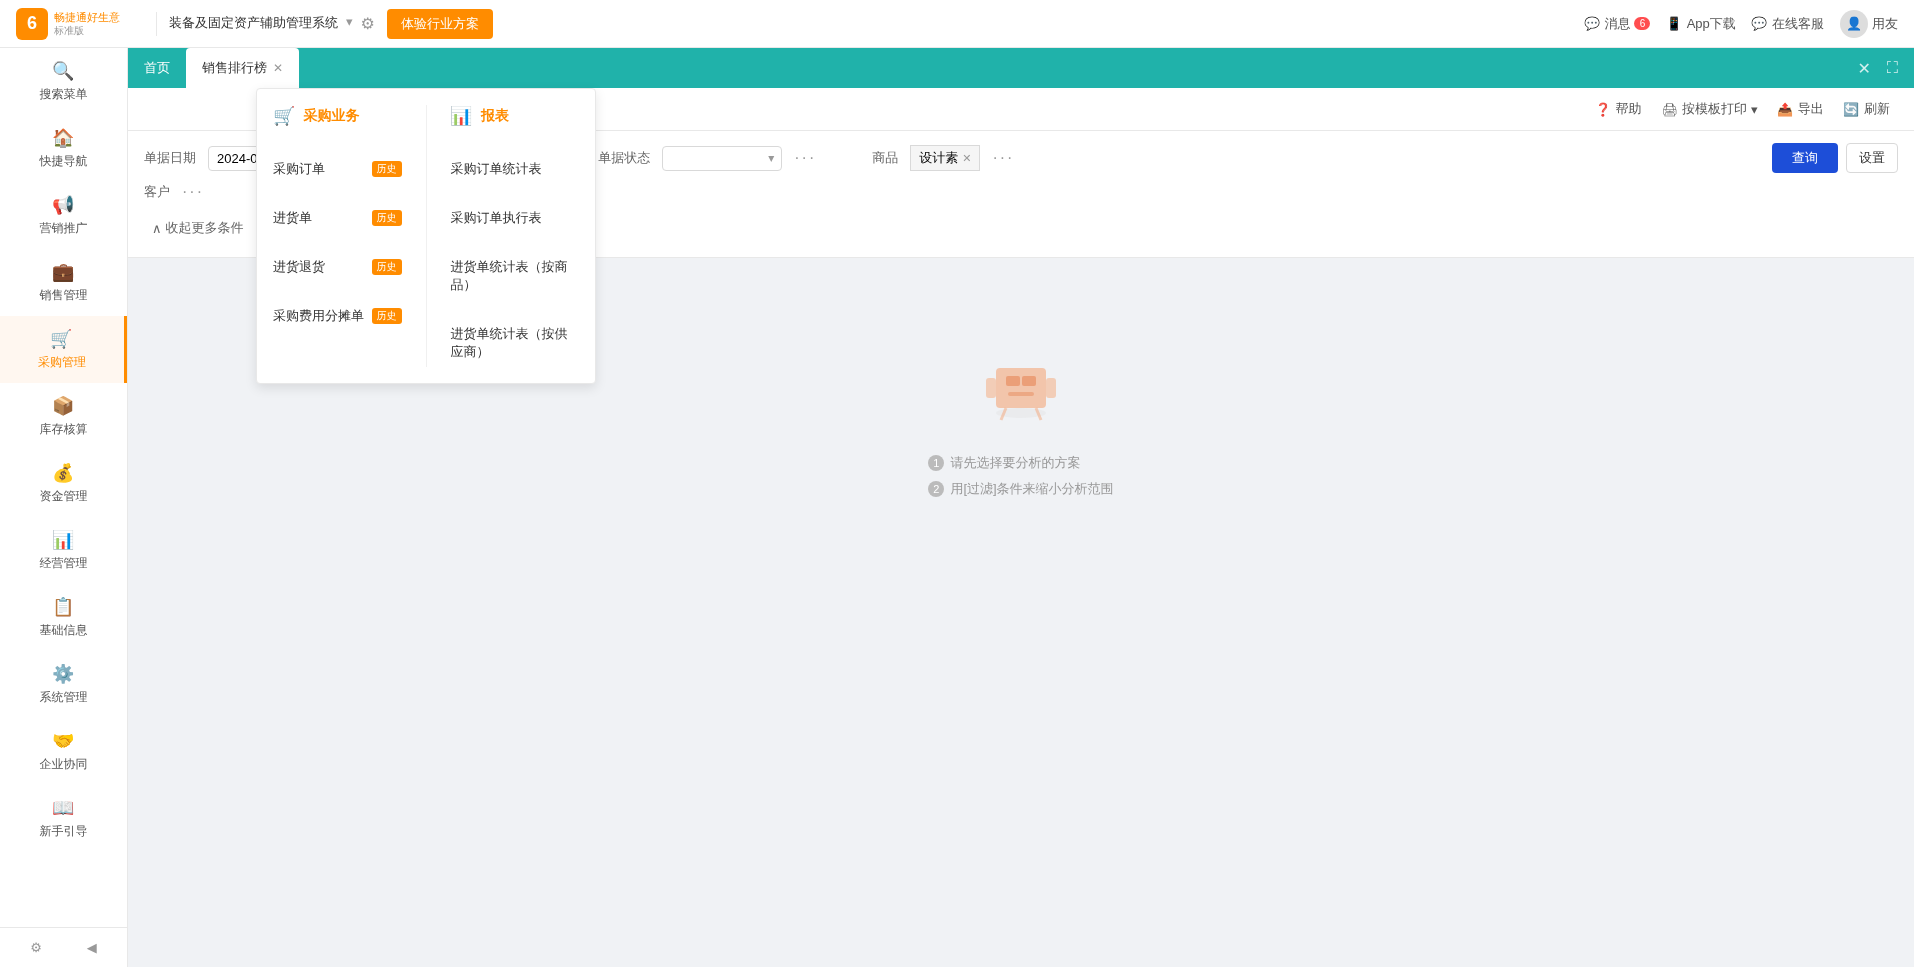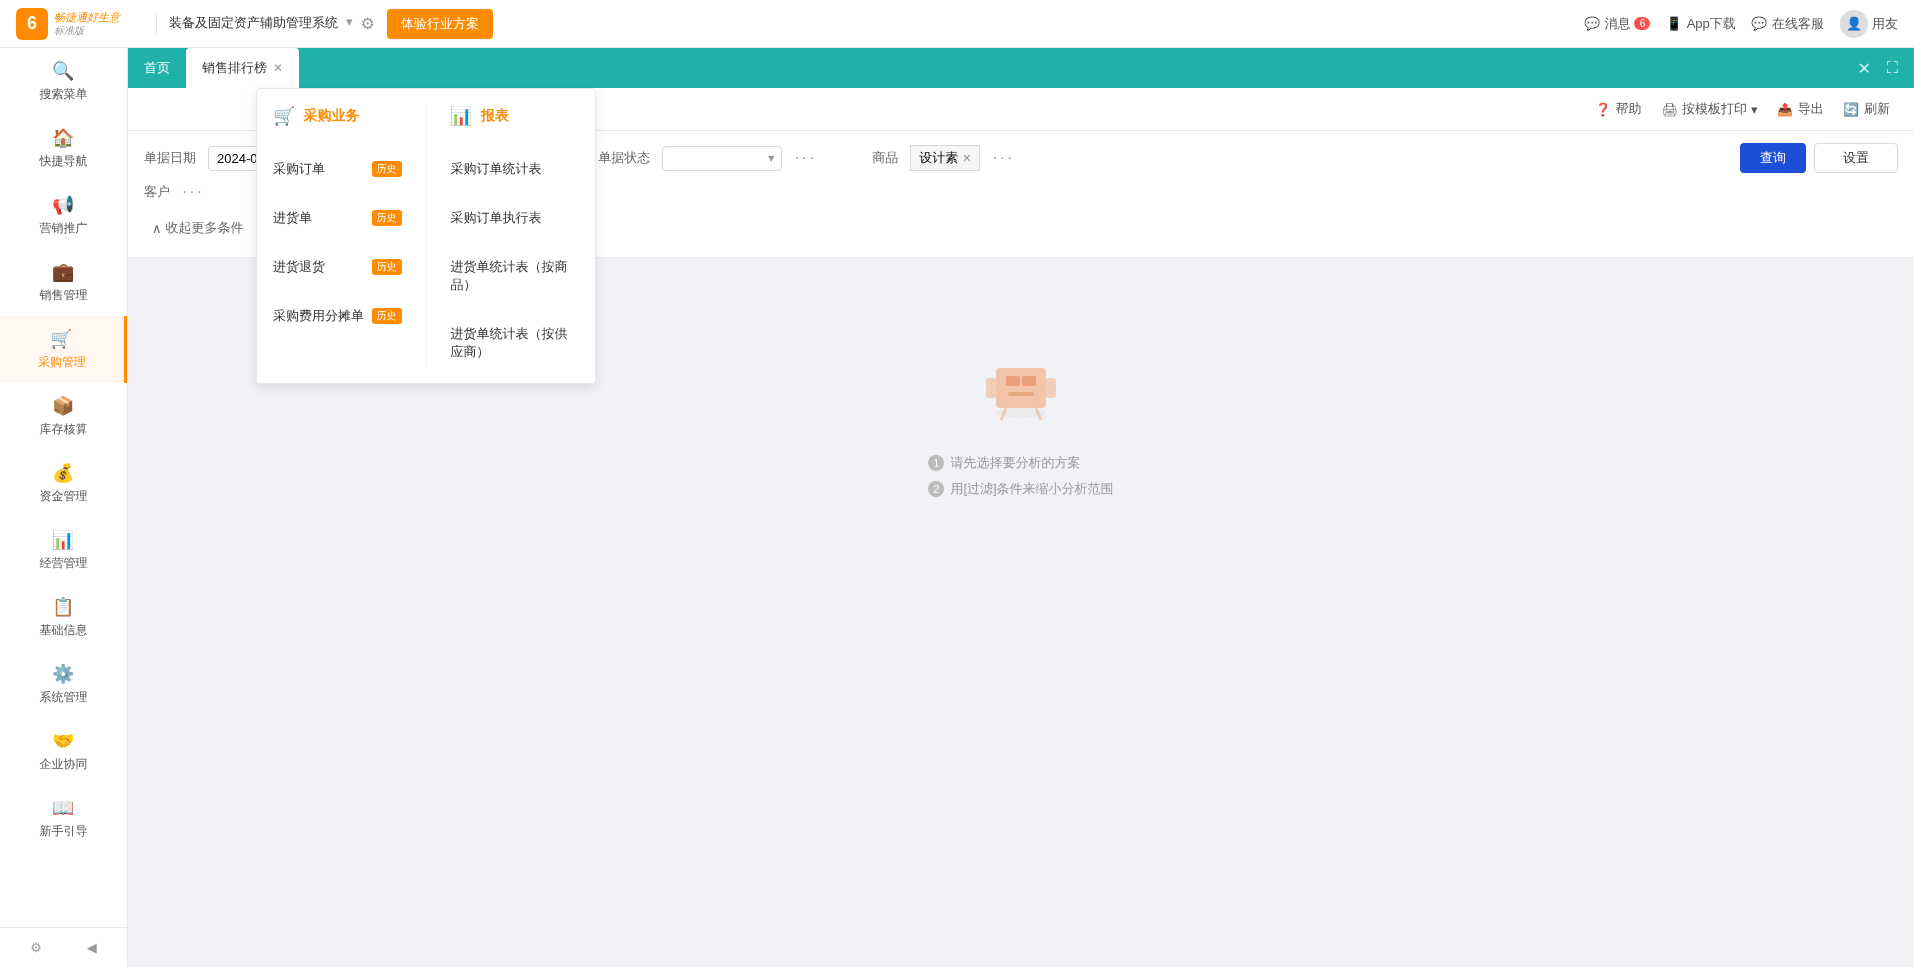--- a/index.html
+++ b/index.html
@@ -10,21 +10,21 @@
     .top-bar { height: 48px; background: #fff; border-bottom: 1px solid #e8e8e8; display: flex; align-items: center; padding: 0 16px; gap: 12px; flex-shrink: 0; z-index: 100; }
     .main-area { display: flex; flex: 1; overflow: hidden; }
     .sidebar { width: 128px; background: #fff; border-right: 1px solid #e8e8e8; display: flex; flex-direction: column; flex-shrink: 0; }
     .content { flex: 1; display: flex; flex-direction: column; overflow: hidden; position: relative; }
     .tab-bar { height: 40px; background: #20b2aa; display: flex; align-items: center; padding: 0 0; flex-shrink: 0; }
     .page-content { flex: 1; background: #f0f2f5; overflow: auto; position: relative; }
 
     
     .logo-area { display: flex; align-items: center; gap: 6px; width: 128px; flex-shrink: 0; }
     .logo-icon { width: 32px; height: 32px; background: #ff8c00; border-radius: 6px; display: flex; align-items: center; justify-content: center; color: white; font-size: 18px; font-weight: bold; }
-    .logo-text { font-size: 11px; color: #ff8c00; line-height: 1.3; font-style: italic; }
+    .logo-text { font-size: 11px; color: #ff8c00; line-height: 1.3; }
     .top-bar-divider { width: 1px; height: 24px; background: #e8e8e8; }
     .system-title { font-size: 13px; color: #333; flex: 1; }
     .system-title-row { display: flex; align-items: flex-start; gap: 8px; }
     .dropdown-icon { color: #999; cursor: pointer; }
     .settings-icon { color: #999; cursor: pointer; font-size: 16px; }
     .industry-btn { background: #ff8c00; color: white; border: none; padding: 6px 14px; border-radius: 4px; cursor: pointer; font-size: 13px; }
     .top-bar-right { display: flex; align-items: center; gap: 16px; margin-left: auto; }
     .top-bar-action { display: flex; align-items: center; gap: 4px; color: #555; cursor: pointer; font-size: 13px; }
     .badge { background: #ff4d4f; color: white; border-radius: 10px; font-size: 10px; padding: 1px 5px; min-width: 16px; text-align: center; }
     .user-avatar { width: 28px; height: 28px; border-radius: 50%; background: #ddd; display: flex; align-items: center; justify-content: center; color: #999; }
@@ -50,21 +50,21 @@
     .filter-label { color: #666; font-size: 13px; white-space: nowrap; text-align: right; }
     .filter-select { border: 1px solid #d9d9d9; border-radius: 4px; padding: 4px 28px 4px 8px; font-size: 13px; color: #333; background: #fff; cursor: pointer; appearance: none; min-width: 120px; position: relative; }
     .filter-select-wrap { position: relative; display: inline-block; }
     .filter-select-wrap::after { content: '▾'; position: absolute; right: 8px; top: 50%; transform: translateY(-50%); color: #999; pointer-events: none; font-size: 12px; }
     .filter-tag { background: #f5f5f5; border: 1px solid #d9d9d9; border-radius: 0; padding: 3px 8px; font-size: 13px; display: flex; align-items: center; gap: 4px; cursor: pointer; }
     .filter-tag-close { color: #999; font-size: 11px; cursor: pointer; }
     .filter-input { border: 1px solid #d9d9d9; border-radius: 4px; padding: 4px 8px; font-size: 13px; min-width: 100px; }
     .filter-dots { color: #999; cursor: pointer; font-size: 16px; letter-spacing: 2px; }
     .filter-actions-right { margin-left: auto; display: flex; align-items: center; gap: 8px; }
     .btn-query { background: #1d4ed8; color: white; border: none; padding: 6px 20px; border-radius: 4px; cursor: pointer; font-size: 13px; }
-    .btn-settings { background: #fff; color: #333; border: 1px solid #d9d9d9; padding: 5px 28px; border-radius: 4px; cursor: pointer; font-size: 13px; }
+    .btn-settings { background: #fff; color: #333; border: 1px solid #d9d9d9; padding: 5px 12px; border-radius: 4px; cursor: pointer; font-size: 13px; }
     .toolbar-btn { color: #555; cursor: pointer; font-size: 13px; display: flex; align-items: center; gap: 4px; background: none; border: none; padding: 4px 8px; }
     .toolbar-area { display: flex; align-items: center; gap: 4px; padding: 8px 16px; background: #fff; border-bottom: 1px solid #e8e8e8; }
     .collapse-btn { display: flex; align-items: center; gap: 4px; color: #666; cursor: pointer; font-size: 13px; }
     .center-collapse { text-align: center; padding: 8px; }
 
     
     .empty-state { display: flex; flex-direction: column; align-items: center; justify-content: center; flex: 1; padding: 80px 0; }
     .empty-icon { width: 120px; height: 100px; }
     .empty-text { color: #999; font-size: 13px; margin-top: 12px; text-align: left; }
     .empty-text p { margin: 4px 0; display: flex; align-items: center; gap: 6px; }

